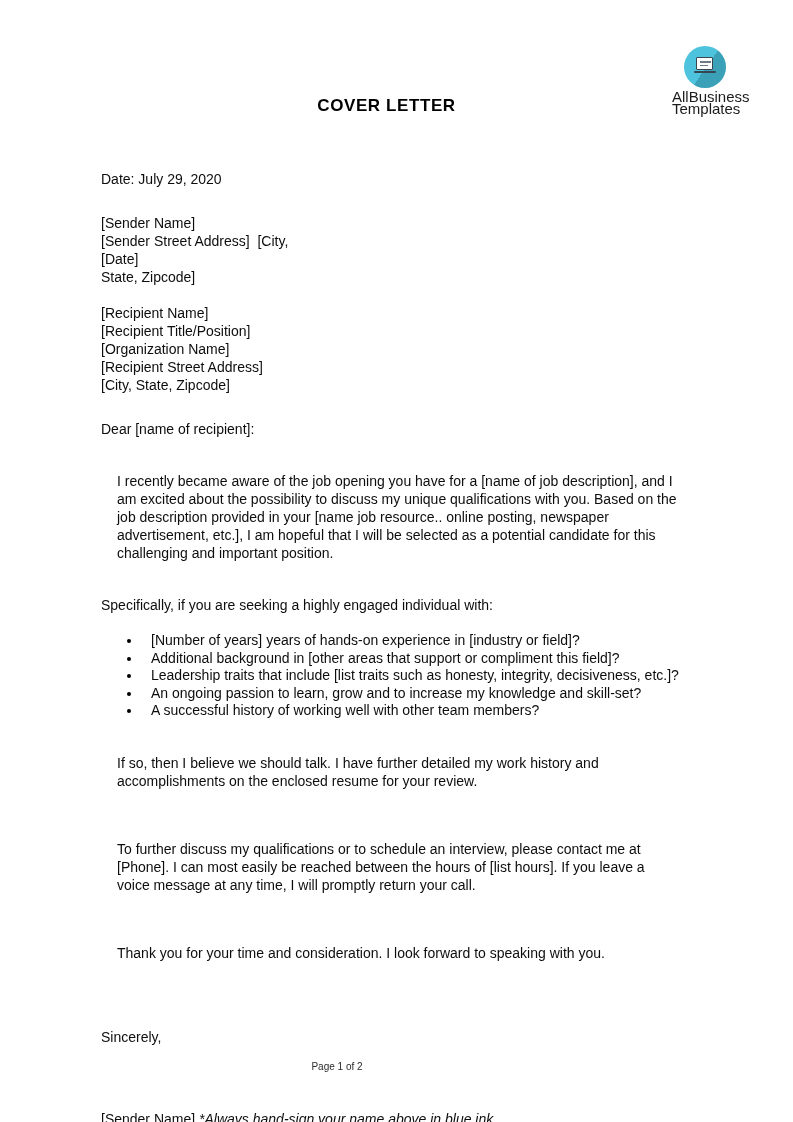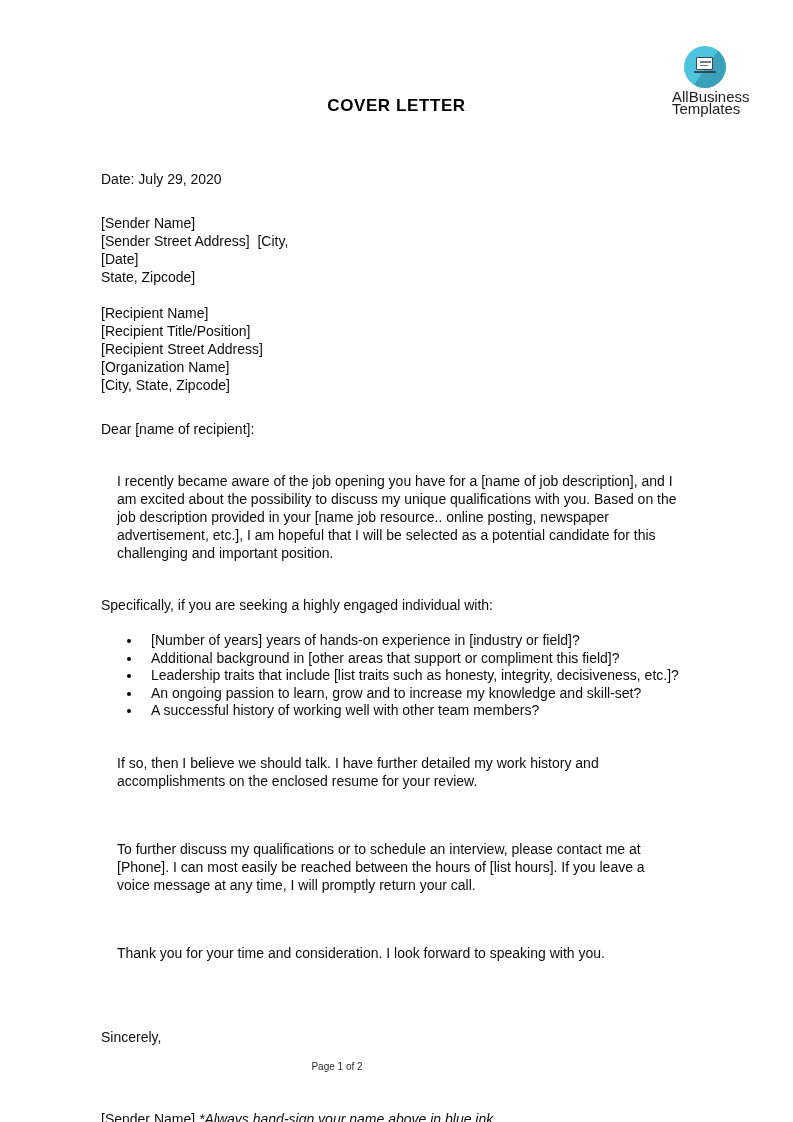--- a/index.html
+++ b/index.html
@@ -94,21 +94,21 @@
     font-size: 15px;
     line-height: 11.5px;
     color: #1c1c1c;
     font-family: "Liberation Sans", sans-serif;
   }
 
   
   .doc-title {
     position: absolute;
     top: 96px;
-    left: 10px;
+    left: 0;
     width: 773px;
     text-align: center;
     font-size: 17px;
     font-weight: bold;
     letter-spacing: 0.6px;
     color: #000000;
   }
 
   
   .body-area {
@@ -206,22 +206,22 @@
       <div class="addr-line">[Sender Street Address]  [City,</div>
       <div class="addr-line">[Date]</div>
       <div class="addr-line">State, Zipcode]</div>
     </div>
 
     <div class="gap-sm"></div>
 
     <div class="blk">
       <div class="addr-line">[Recipient Name]</div>
       <div class="addr-line">[Recipient Title/Position]</div>
+      <div class="addr-line">[Organization Name]</div>
       <div class="addr-line">[Recipient Street Address]</div>
-      <div class="addr-line">[Organization Name]</div>
       <div class="addr-line">[City, State, Zipcode]</div>
     </div>
 
     <div class="gap-md"></div>
 
     <div class="blk">Dear [name of recipient]:</div>
 
     <div class="gap-sm"></div>
 
     <p class="para">I recently became aware of the job opening you have for a [name of job description], and  I am excited about the possibility to discuss my unique qualifications with you.  Based on the job description provided in your [name job resource.. online posting, newspaper advertisement, etc.], I am hopeful that I will be selected as a potential candidate for this challenging and important position.</p>

